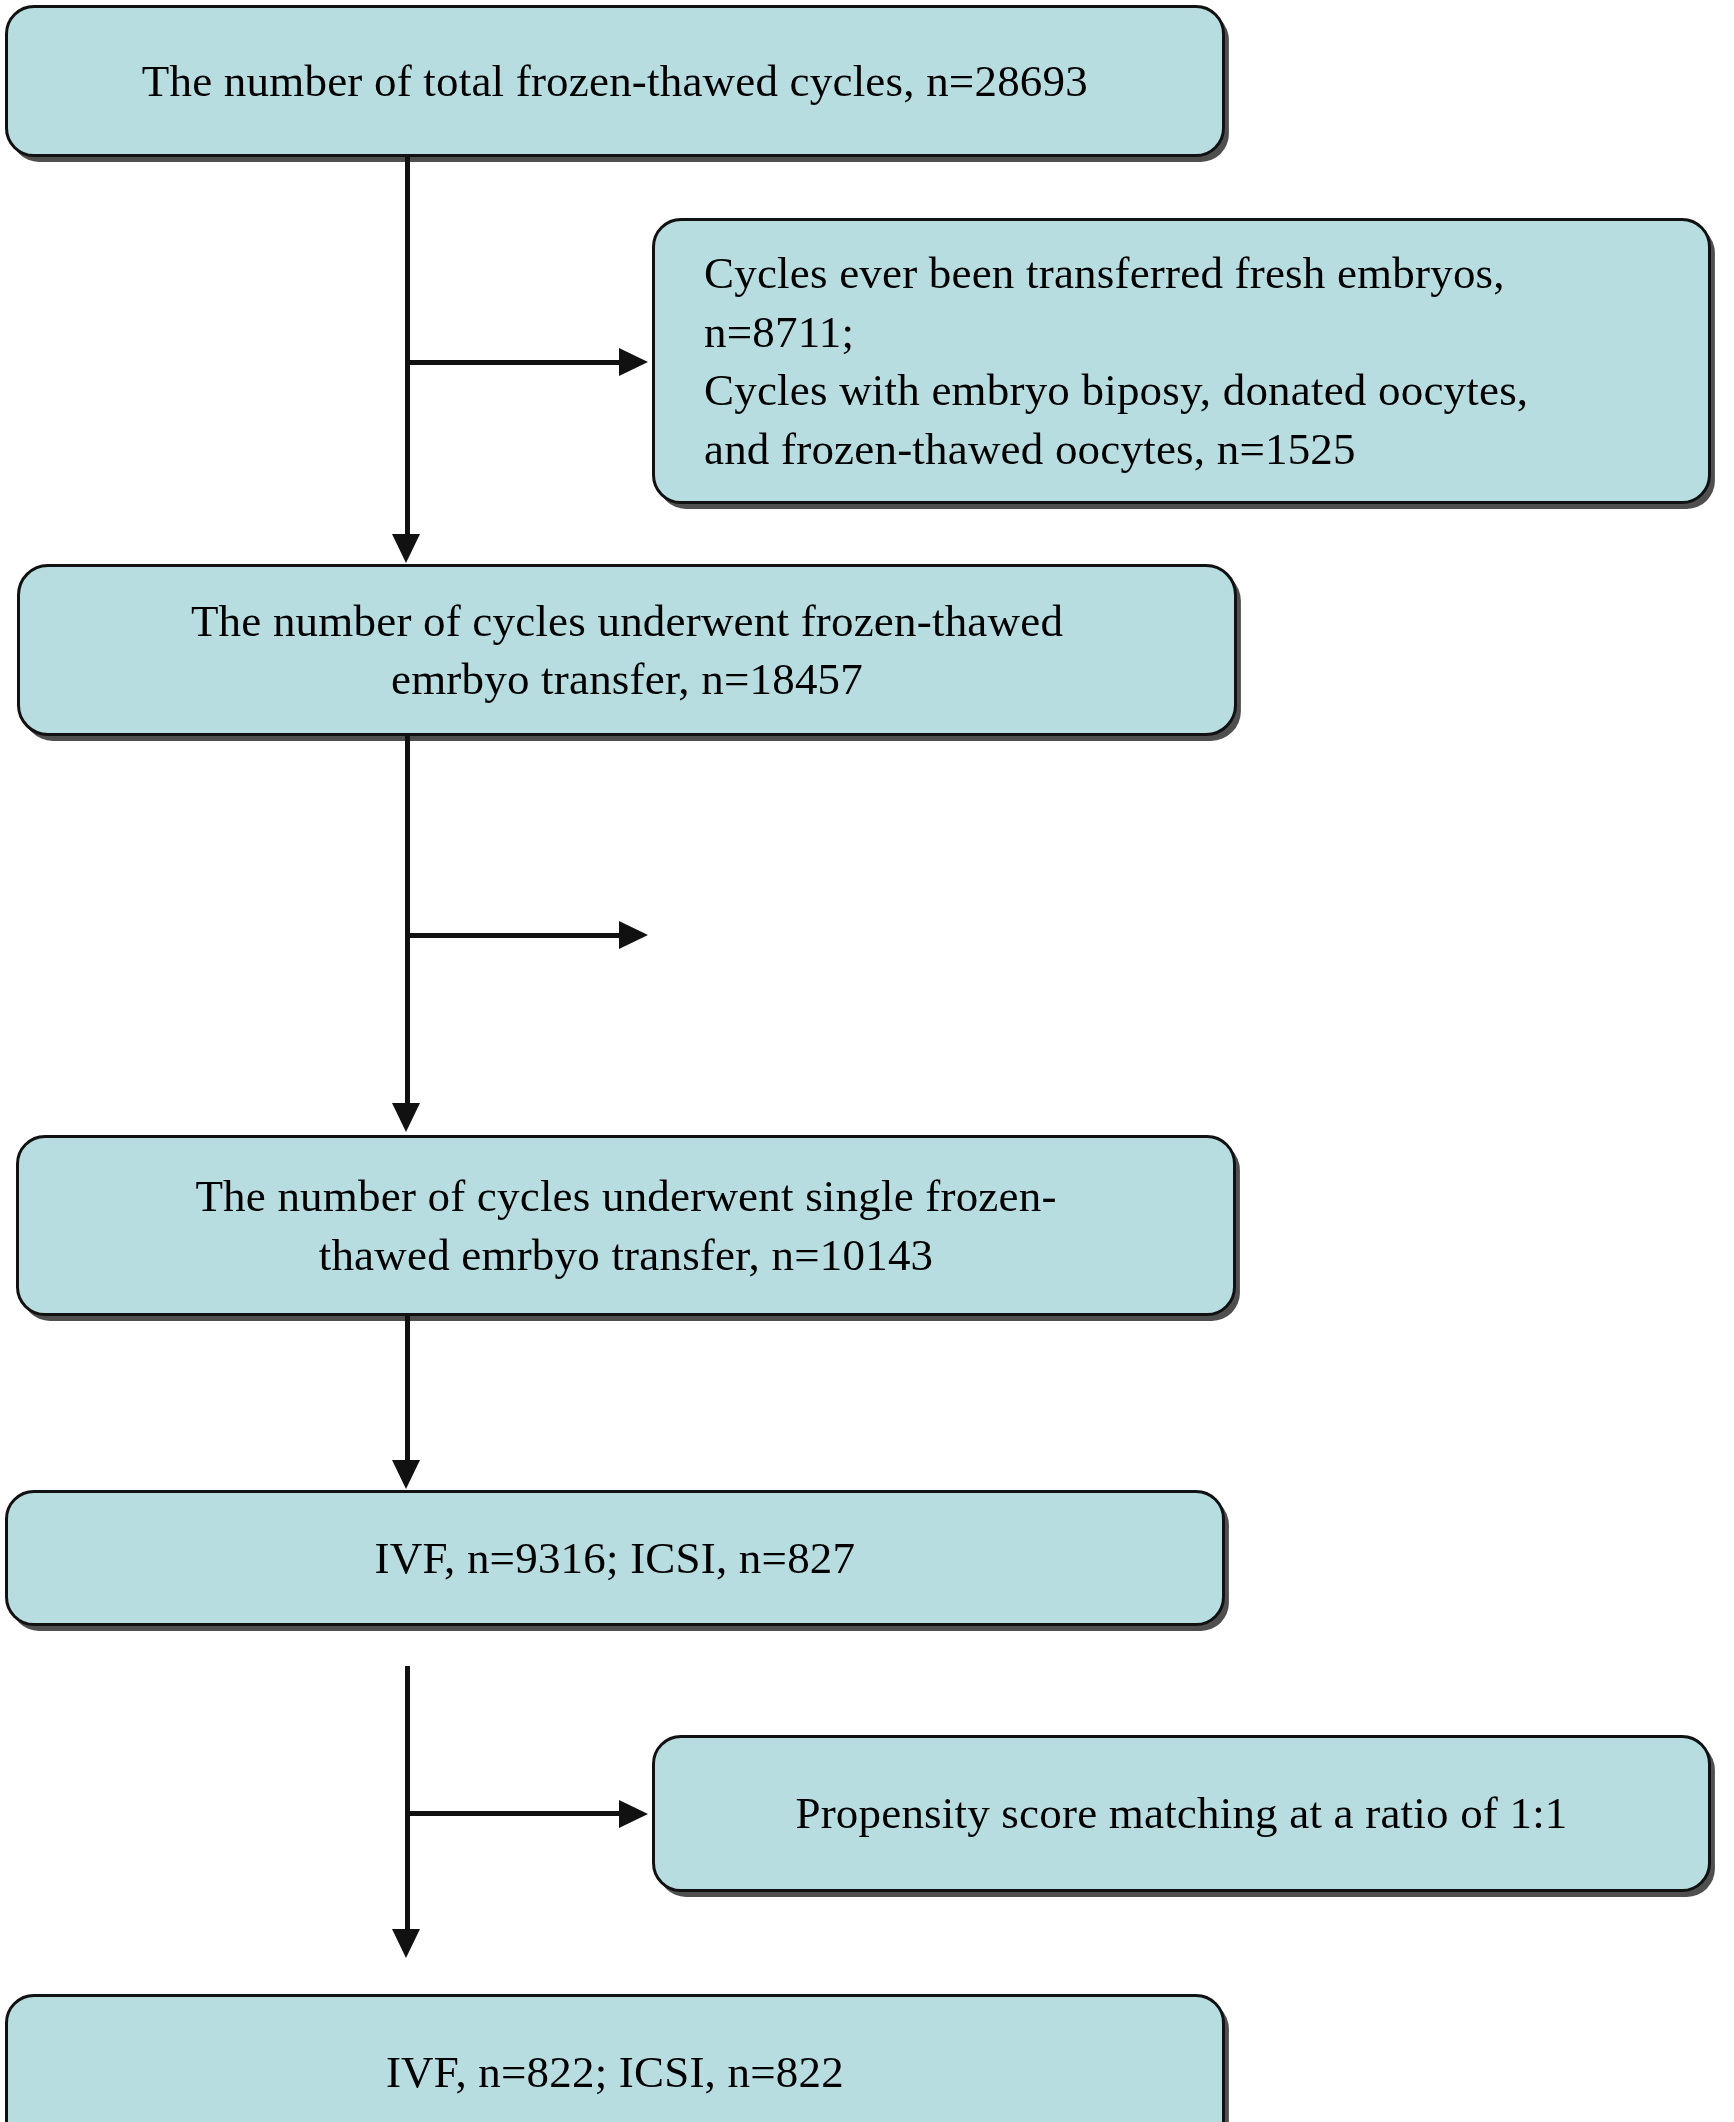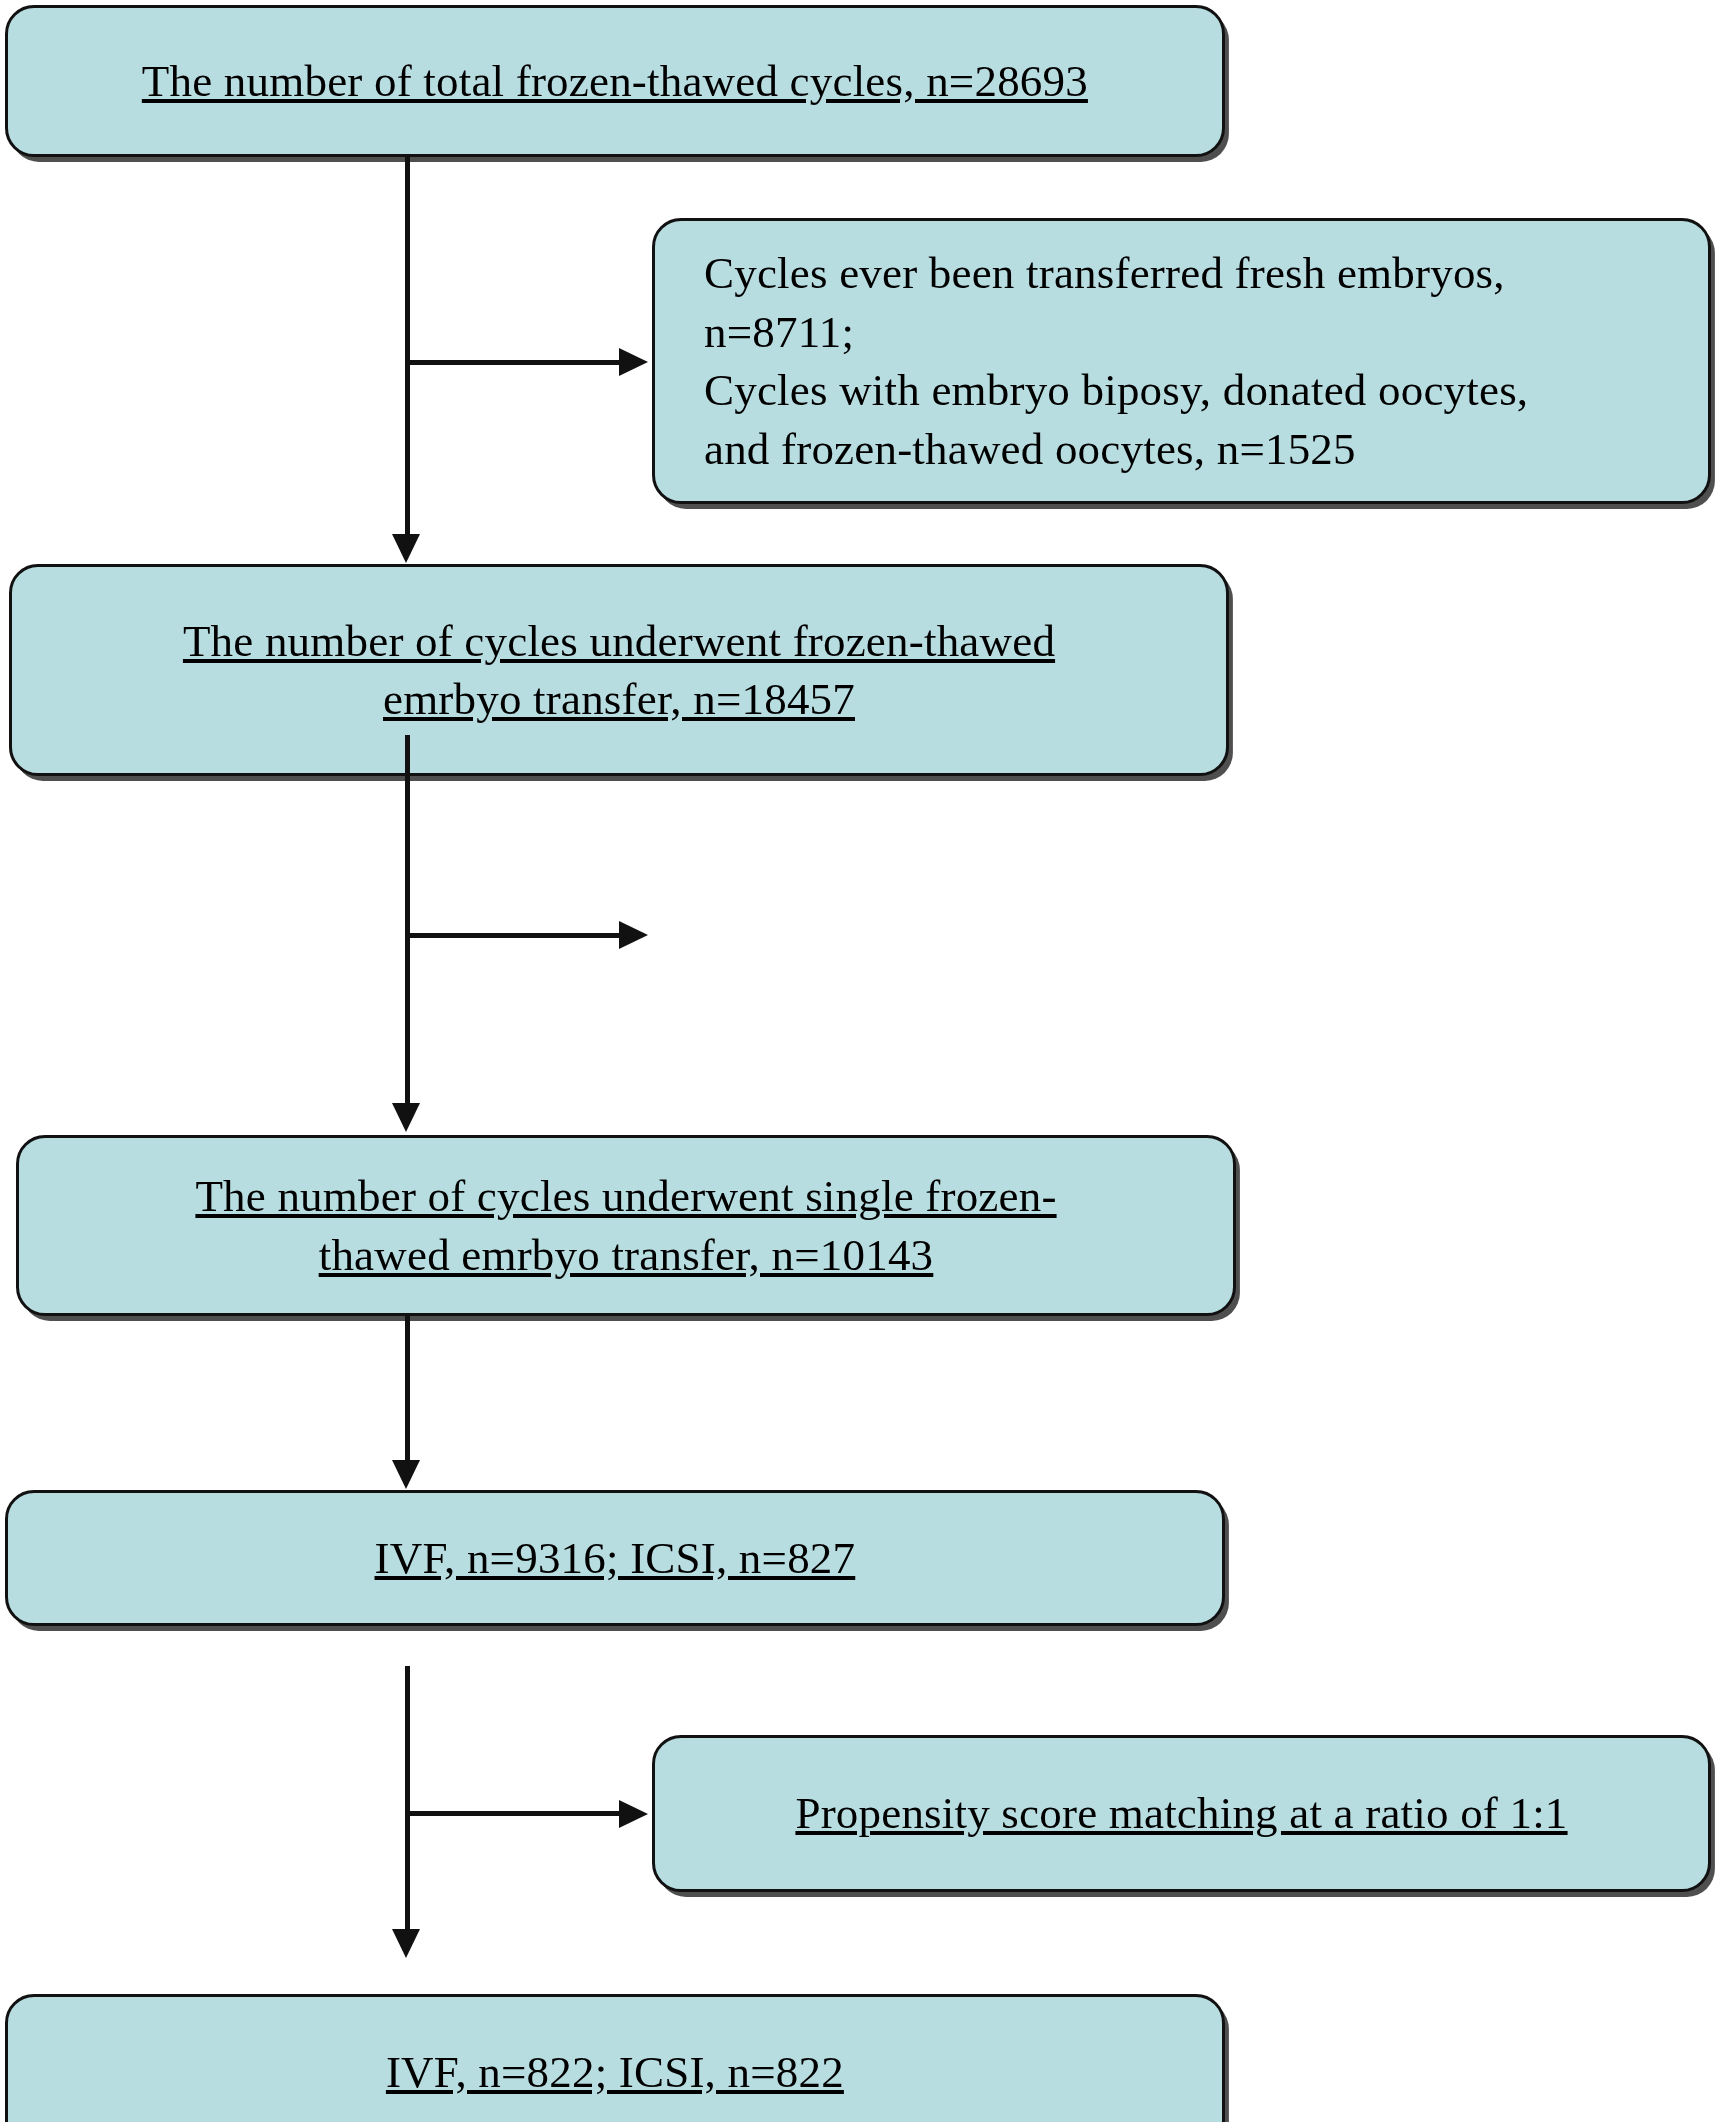--- a/index.html
+++ b/index.html
@@ -25,21 +25,20 @@
     display: flex;
     align-items: center;
     color: #000000;
     font-size: 45px;
     line-height: 1.30;
     letter-spacing: 0.2px;
   }
   .node.center {
     justify-content: flex-end;
     text-align: center;
-    text-decoration: underline;
   }
   .node.left {
     justify-content: flex-start;
     text-align: left;
   }
   .node .txt {
     display: block;
     white-space: pre-line;
     width: 100%;
   }
@@ -89,21 +88,21 @@
   <div class="hline" style="left:405px; top:360px; width:218px;"></div>
   <div class="arrow-right" style="left:619px; top:348px;"></div>
 
   <div class="node left" style="left:652px; top:218px; width:1059px; height:286px;">
     <span class="txt">Cycles ever been transferred fresh embryos,
 n=8711;
 Cycles with embryo biposy, donated oocytes,
 and frozen-thawed oocytes, n=1525</span>
   </div>
 
-  <div class="node center" style="left:9px; top:564px; width:1220px; height:212px;">
+  <div class="node center" style="left:17px; top:564px; width:1220px; height:172px;border-radius:31px;">
     <span class="txt">The number of cycles underwent frozen-thawed
 emrbyo transfer, n=18457</span>
   </div>
 
   <div class="vline" style="left:405px; top:735px; height:370px;"></div>
   <div class="arrow-down" style="left:392px; top:1103px;"></div>
 
   <div class="hline" style="left:405px; top:933px; width:218px;"></div>
   <div class="arrow-right" style="left:619px; top:921px;"></div>
 

